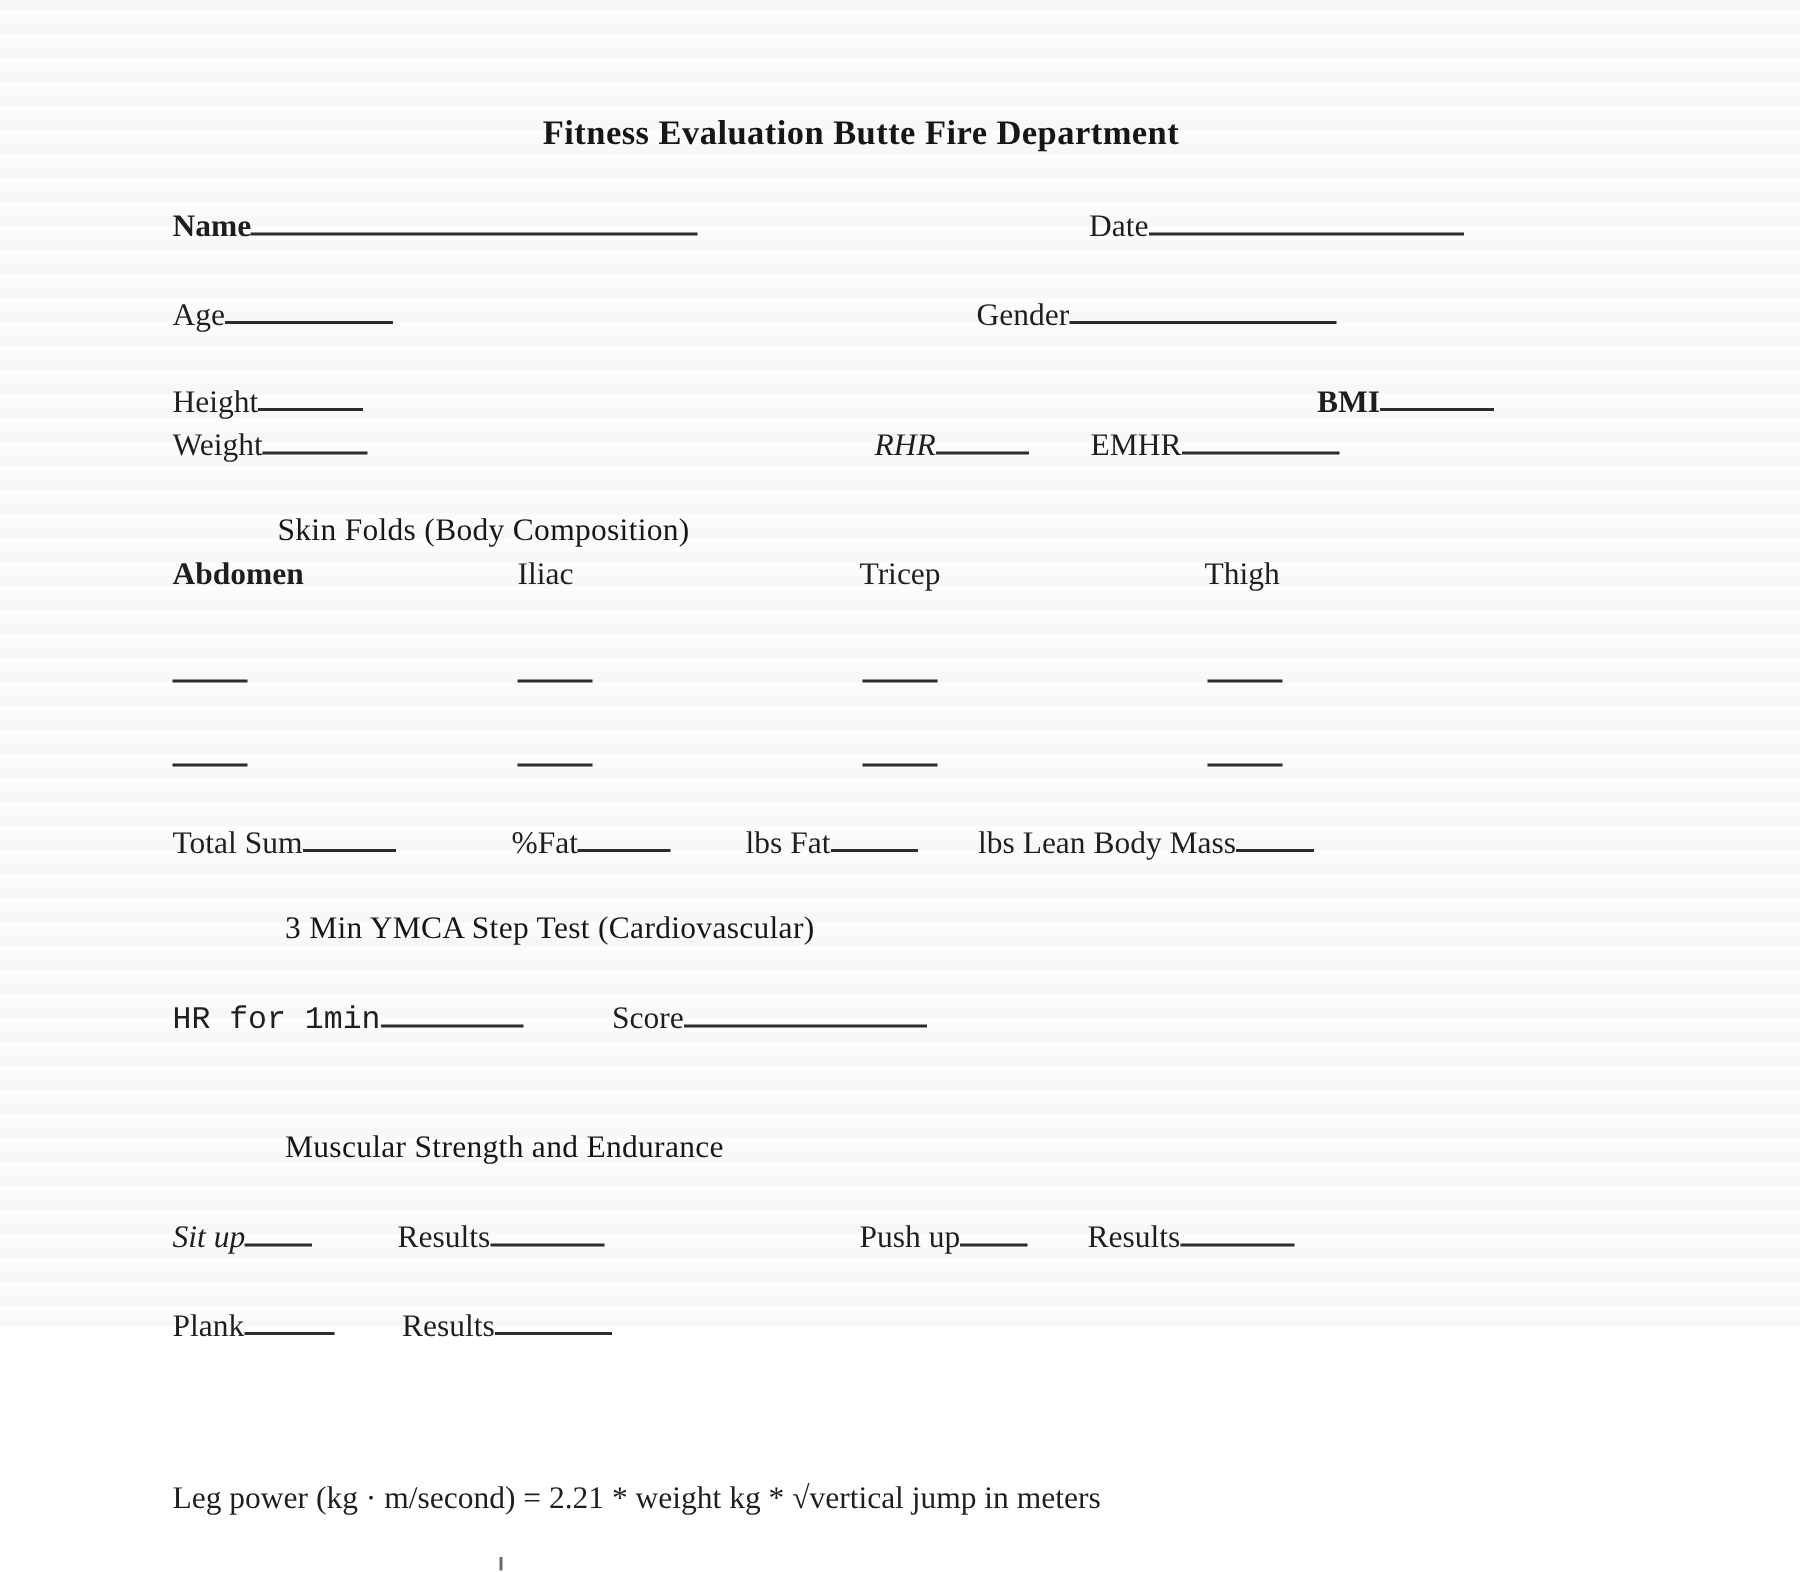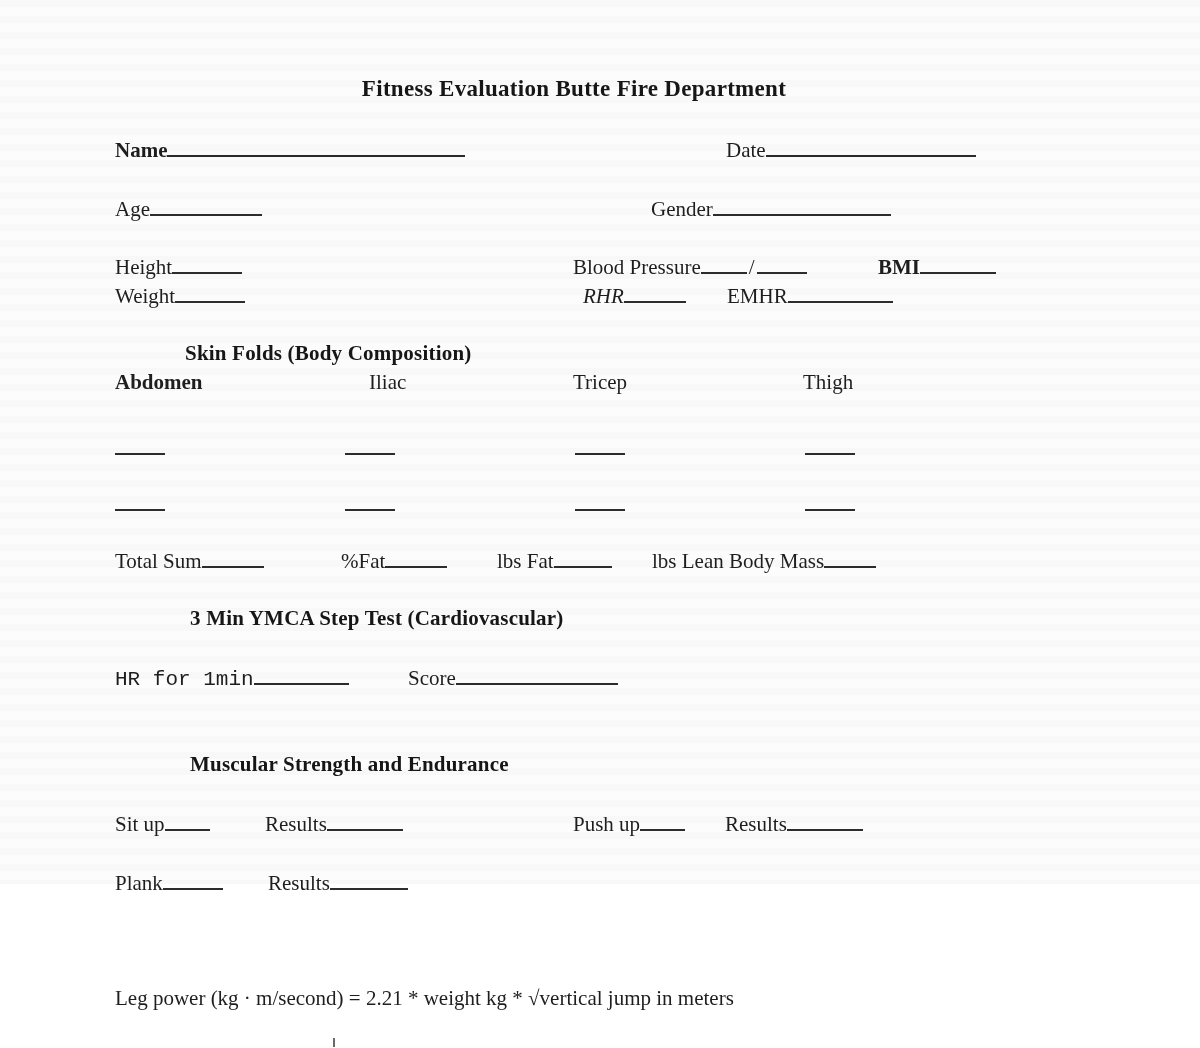--- a/index.html
+++ b/index.html
@@ -25,21 +25,21 @@
   .title {
     position: absolute;
     top: 76px; left: 0; width: 1148px;
     text-align: center;
     font-size: 23px;
     font-weight: bold;
     letter-spacing: 0.3px;
     color: #161616;
   }
   .heading {
-    font-weight: bold;
+    font-weight: normal;
     color: #161616;
     letter-spacing: 0.2px;
   }
   .blank {
     display: inline-block;
     height: 1.02em;
     border-bottom: 2px solid #2c2c2c;
     vertical-align: baseline;
   }
   .rule {
@@ -72,41 +72,38 @@
   <div class="abs" style="top:195px; left:115px;">
     <span>Age</span><span class="blank" style="width:112px;"></span>
   </div>
   <div class="abs" style="top:195px; left:651px;">
     <span>Gender</span><span class="blank" style="width:178px;"></span>
   </div>
 
   <div class="abs" style="top:253px; left:115px;">
     <span>Height</span><span class="blank" style="width:70px;"></span>
   </div>
-  <div class="abs" style="top:253px; left:573px;">
-    <span>Blood Pressure</span><span class="blank" style="width:46px;"></span><span class="slash">/</span><span class="blank" style="width:50px;"></span>
-  </div>
   <div class="abs" style="top:253px; left:878px;font-weight:bold;">
     <span>BMI</span><span class="blank" style="width:76px;"></span>
   </div>
 
   <div class="abs" style="top:282px; left:115px;">
     <span>Weight</span><span class="blank" style="width:70px;"></span>
   </div>
   <div class="abs" style="top:282px; left:583px;font-style:italic;">
     <span>RHR</span><span class="blank" style="width:62px;"></span>
   </div>
   <div class="abs" style="top:282px; left:727px;">
     <span>EMHR</span><span class="blank" style="width:105px;"></span>
   </div>
 
   <div class="abs heading" style="top:341px; left:185px;">Skin Folds (Body Composition)</div>
 
   <div class="abs" style="top:370px; left:115px;font-weight:bold;">Abdomen</div>
-  <div class="abs" style="top:370px; left:345px;margin-left:24px;">Iliac</div>
+  <div class="abs" style="top:370px; left:345px;">Iliac</div>
   <div class="abs" style="top:370px; left:573px;">Tricep</div>
   <div class="abs" style="top:370px; left:803px;">Thigh</div>
 
   <div class="rule" style="top:453px; left:115px;"></div>
   <div class="rule" style="top:453px; left:345px;"></div>
   <div class="rule" style="top:453px; left:575px;"></div>
   <div class="rule" style="top:453px; left:805px;"></div>
 
   <div class="rule" style="top:509px; left:115px;"></div>
   <div class="rule" style="top:509px; left:345px;"></div>
@@ -130,21 +127,21 @@
 
   <div class="abs" style="top:664px; left:115px;font-family:Liberation Mono, monospace;">
     <span>HR for 1min</span><span class="blank" style="width:95px;"></span>
   </div>
   <div class="abs" style="top:664px; left:408px;">
     <span>Score</span><span class="blank" style="width:162px;"></span>
   </div>
 
   <div class="abs heading" style="top:752px; left:190px;">Muscular Strength and Endurance</div>
 
-  <div class="abs" style="top:810px; left:115px;">
+  <div class="abs" style="top:810px; left:115px;font-style:italic;">
     <span>Sit up</span><span class="blank" style="width:45px;"></span>
   </div>
   <div class="abs" style="top:810px; left:265px;">
     <span>Results</span><span class="blank" style="width:76px;"></span>
   </div>
   <div class="abs" style="top:810px; left:573px;">
     <span>Push up</span><span class="blank" style="width:45px;"></span>
   </div>
   <div class="abs" style="top:810px; left:725px;">
     <span>Results</span><span class="blank" style="width:76px;"></span>

